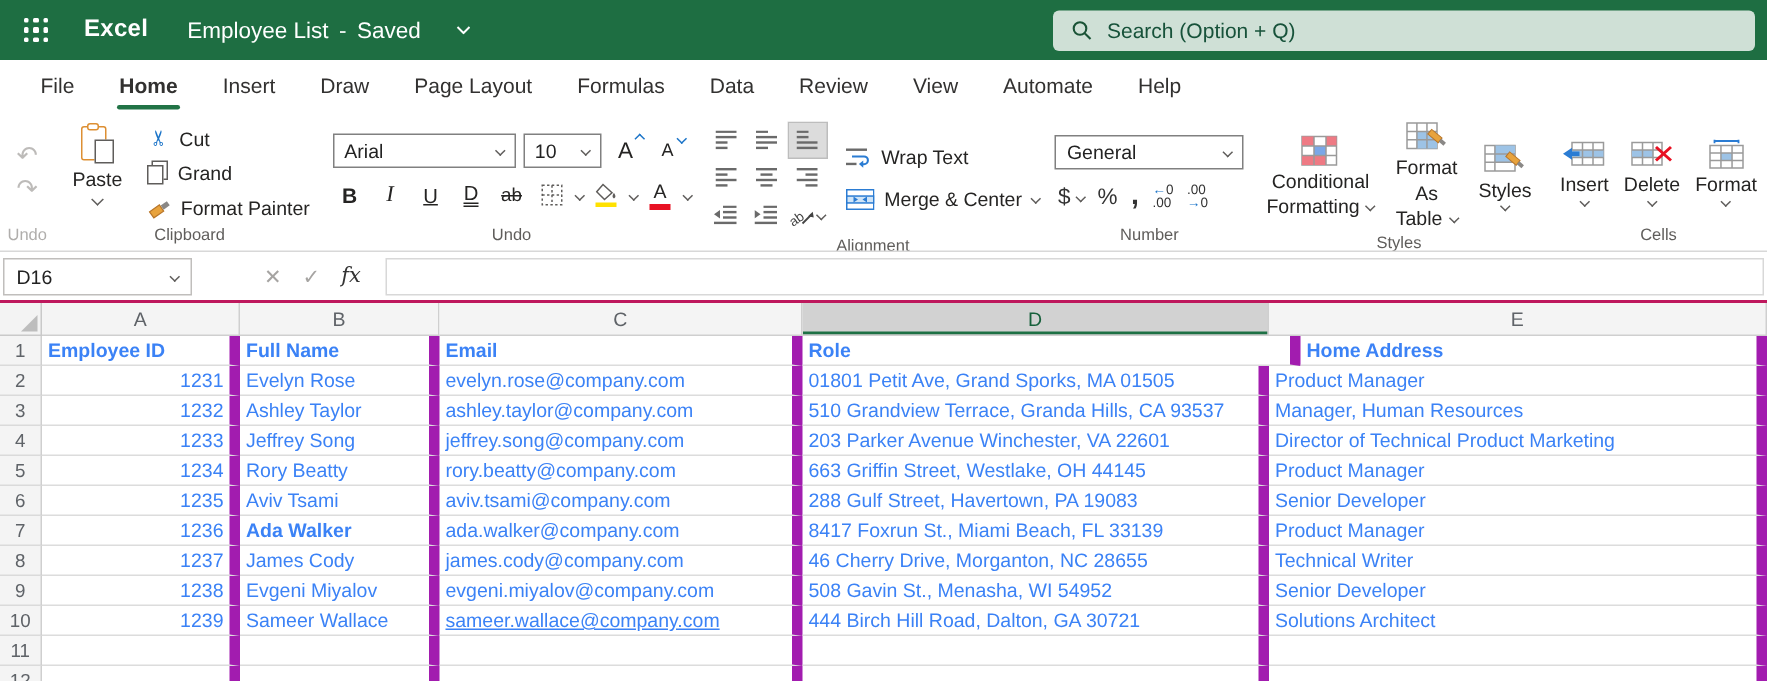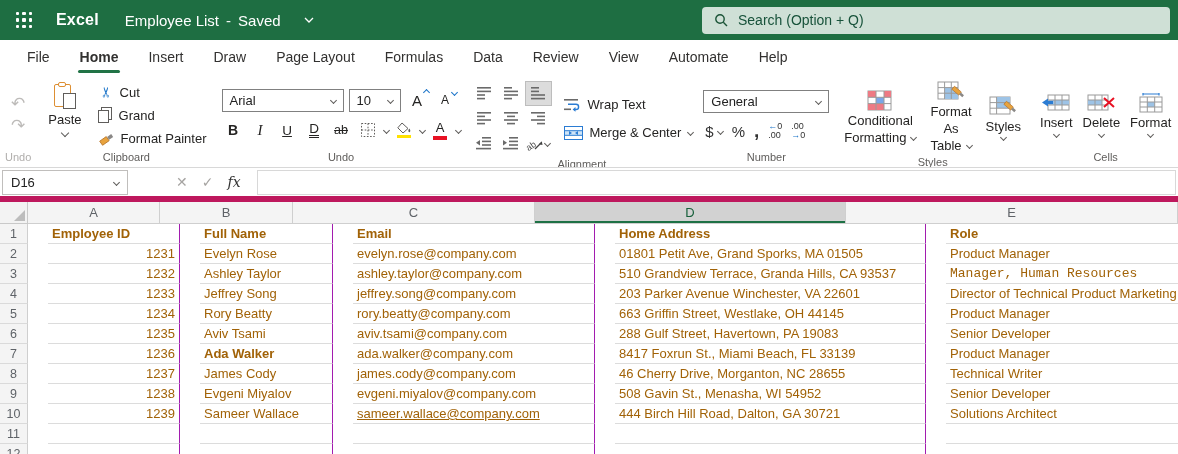--- a/index.html
+++ b/index.html
@@ -100,21 +100,21 @@
   .dec .arrow { color:#1b74c8; }
 
   
   .stylebtn { display:flex; flex-direction:column; align-items:center; font-size:13px; line-height:17px;
               color:#252423; padding:0 5px; text-align:center; cursor:pointer; }
   .stylebtn .lbl2 { display:flex; align-items:center; gap:5px; }
   .cellbtn { display:flex; flex-direction:column; align-items:center; gap:2px; font-size:13px;
              color:#252423; padding:0 4px; cursor:pointer; }
 
   
-  .fbar { height:34px; display:flex; align-items:center; background:#fff; border-bottom:6px solid #be185d; }
+  .fbar { height:34px; display:flex; align-items:center; background:#fff; border-bottom:2px solid #be185d; }
   .namebox { width:126px; height:25px; margin-left:2px; border:1px solid #c0bebc; background:#fff;
              display:flex; align-items:center; justify-content:space-between; padding:0 8px;
              font-size:13px; color:#222; }
   .fb-icons { display:flex; align-items:center; gap:14px; margin-left:48px; }
   .fb-x, .fb-ck { color:#a6a4a2; font-size:14px; cursor:pointer; }
   .fb-fx { font-family:"DejaVu Serif", serif; font-style:italic; font-size:14px; color:#333; cursor:pointer; }
   .fb-input { flex:1; height:25px; margin:0 2px 0 16px; border:1px solid #d8d8d8; background:#fff;
               font-size:13px; padding:0 6px; color:#000; }
 
   
@@ -125,23 +125,23 @@
   .corner::after { content:""; position:absolute; right:2px; bottom:2px;
                    border-left:11px solid transparent; border-bottom:11px solid #bdbdbd; }
   .colhdr { display:flex; align-items:center; justify-content:center; font-size:13px; color:#5f6368;
             background:#f4f4f4; border-right:1px solid #cfcfcf; border-bottom:1px solid #cfcfcf;
             flex:none; cursor:pointer; }
   .colhdr.sel { background:#d2d2d2; color:#17603b; box-shadow:inset 0 -2px 0 #1e7145; }
   .srow { display:flex; height:20px; }
   .rowhdr { width:28px; flex:none; display:flex; align-items:center; justify-content:center;
             font-size:12.5px; color:#5f6368; background:#f4f4f4; border-right:1px solid #cfcfcf;
             border-bottom:1px solid #dadada; cursor:pointer; }
-  .cell { font-size:13px; color:#a16207; padding:0 4px; display:flex; align-items:center;
-          border-right:1px solid #a21caf; border-bottom:1px solid #dcdcdc; white-space:nowrap;
-          overflow:hidden; flex:none; cursor:cell;margin-left:20px; }
+  .cell { font-size:13px; color:#3b82f6; padding:0 4px; display:flex; align-items:center;
+          border-right:7px solid #a21caf; border-bottom:1px solid #dcdcdc; white-space:nowrap;
+          overflow:hidden; flex:none; cursor:cell; }
   .cell.num { justify-content:flex-end; }
   .srow.bold .cell { font-weight:700; }
 </style>
 </head>
 <body>
 
 <div class="topbar">
   <div class="waffle-btn">
     <span class="waffle">
         <i></i>
@@ -537,38 +537,38 @@
       <div class="colhdr" style="width: 242px;">C</div>
       <div class="colhdr sel" style="width: 311px;">D</div>
       <div class="colhdr" style="width: 332px;">E</div>
     </div>
   <div>
       <div class="srow bold">
         <div class="rowhdr">1</div>
         <div class="cell" style="width: 132px;">Employee ID</div>
         <div class="cell" style="width: 133px;">Full Name</div>
         <div class="cell" style="width: 242px;">Email</div>
+        <div class="cell" style="width: 332px;">Role</div>
         <div class="cell" style="width: 311px;">Home Address</div>
-        <div class="cell" style="width: 332px;">Role</div>
       </div>
       <div class="srow">
         <div class="rowhdr">2</div>
         <div class="cell num" style="width: 132px;">1231</div>
         <div class="cell" style="width: 133px;">Evelyn Rose</div>
         <div class="cell" style="width: 242px;">evelyn.rose@company.com</div>
         <div class="cell" style="width: 311px;">01801 Petit Ave, Grand Sporks, MA 01505</div>
         <div class="cell" style="width: 332px;">Product Manager</div>
       </div>
       <div class="srow">
         <div class="rowhdr">3</div>
         <div class="cell num" style="width: 132px;">1232</div>
         <div class="cell" style="width: 133px;">Ashley Taylor</div>
         <div class="cell" style="width: 242px;">ashley.taylor@company.com</div>
         <div class="cell" style="width: 311px;">510 Grandview Terrace, Granda Hills, CA 93537</div>
-        <div class="cell" style="width: 332px; font-family: Liberation Mono, monospace;">Manager, Human Resources</div>
+        <div class="cell" style="width: 332px;">Manager, Human Resources</div>
       </div>
       <div class="srow">
         <div class="rowhdr">4</div>
         <div class="cell num" style="width: 132px;">1233</div>
         <div class="cell" style="width: 133px;">Jeffrey Song</div>
         <div class="cell" style="width: 242px;">jeffrey.song@company.com</div>
         <div class="cell" style="width: 311px;">203 Parker Avenue Winchester, VA 22601</div>
         <div class="cell" style="width: 332px;">Director of Technical Product Marketing</div>
       </div>
       <div class="srow">

